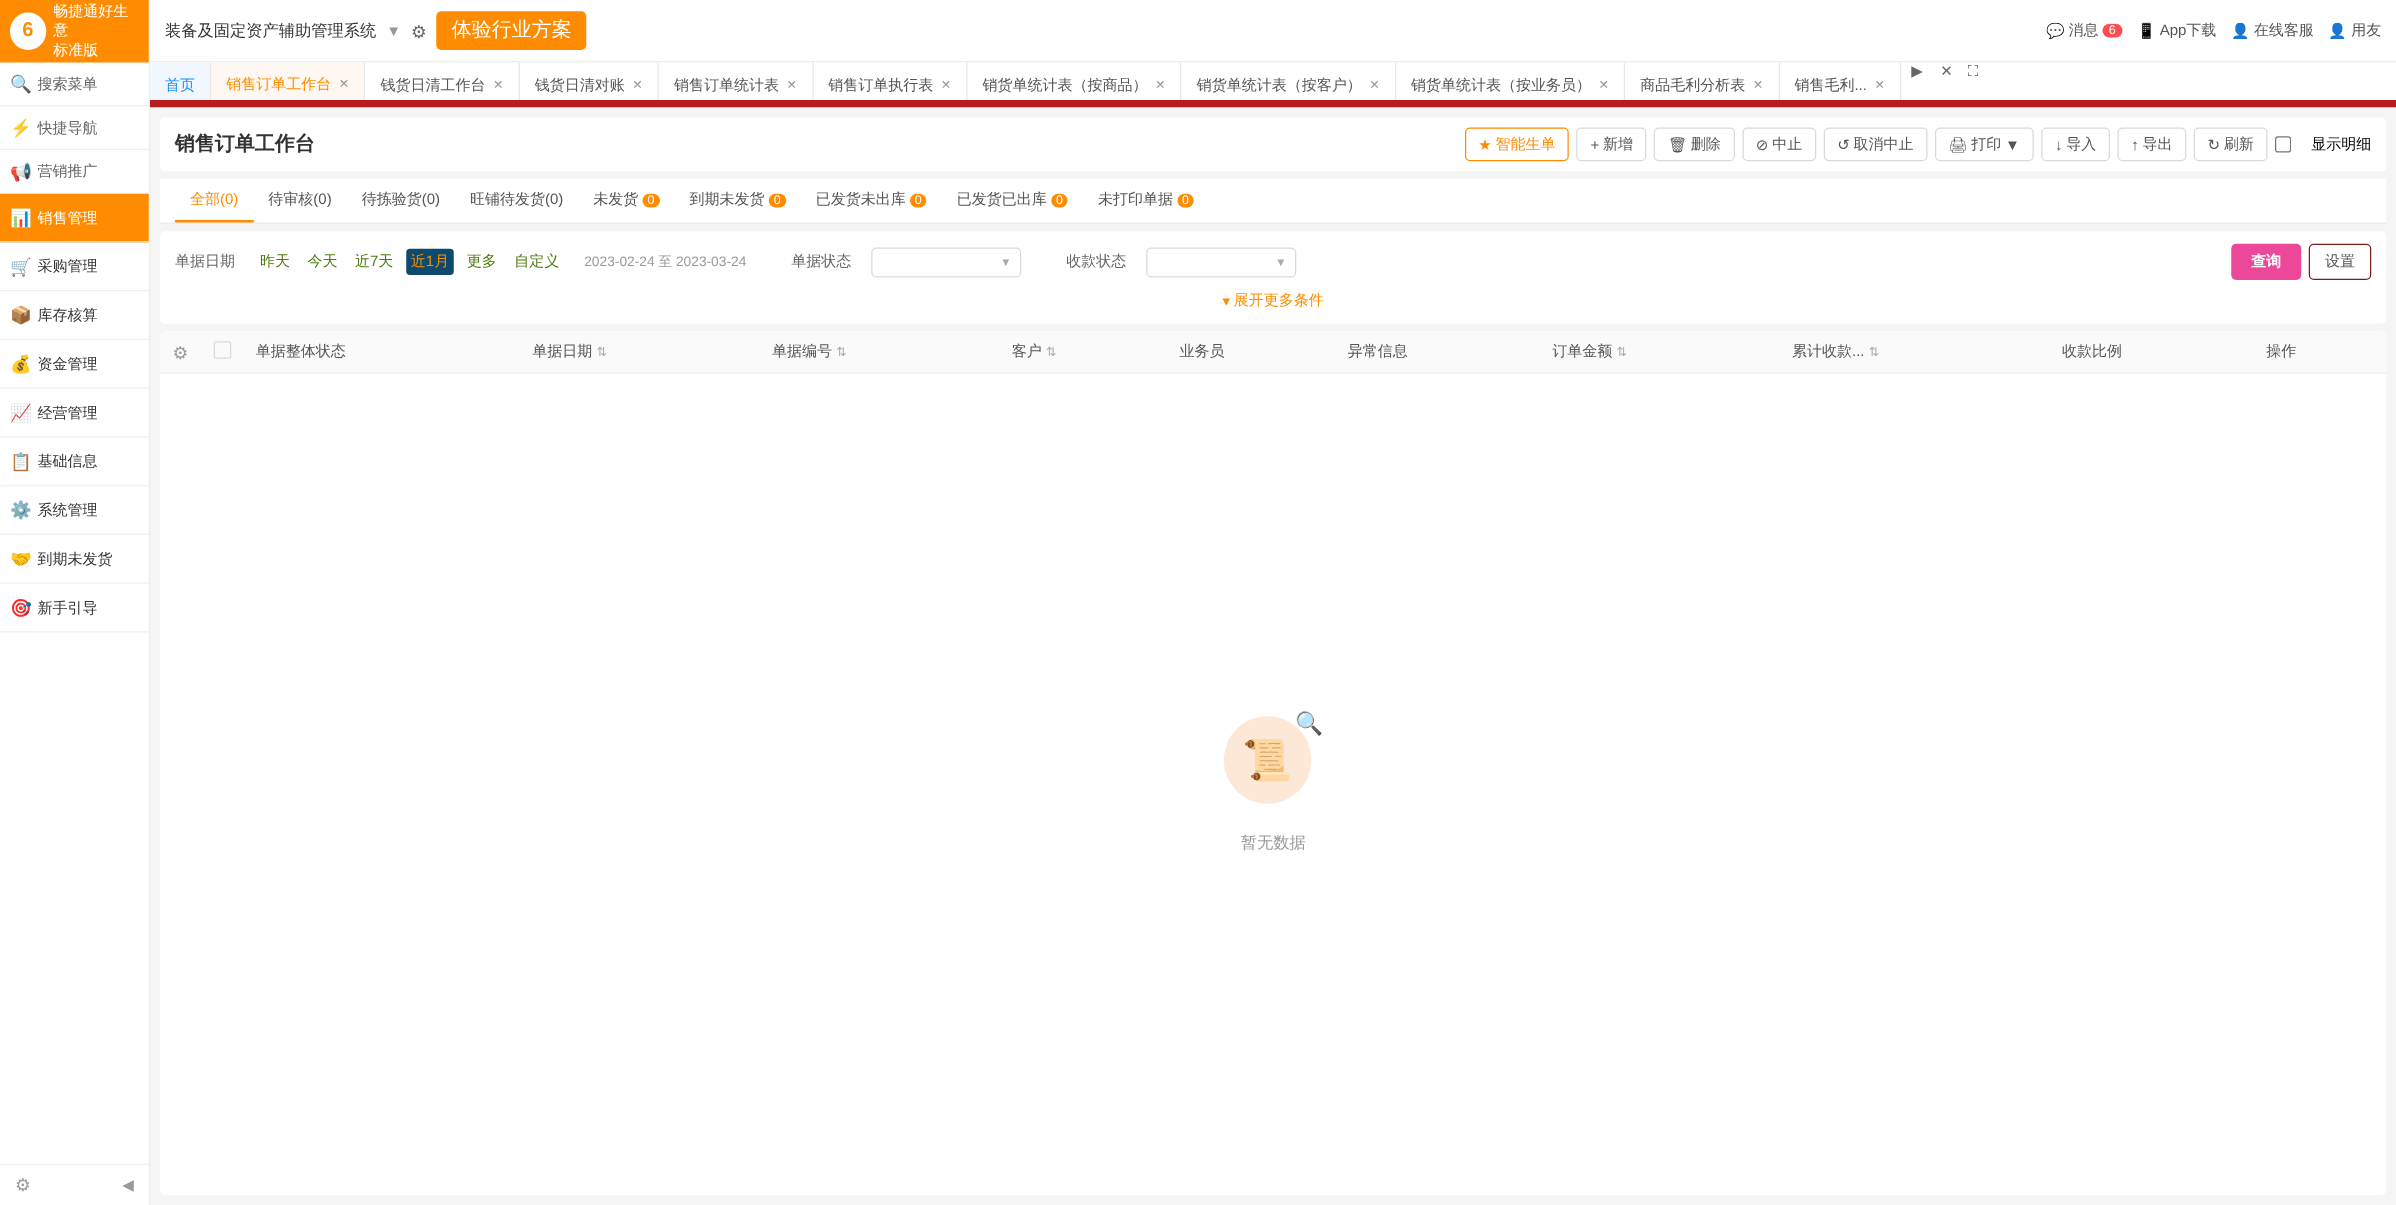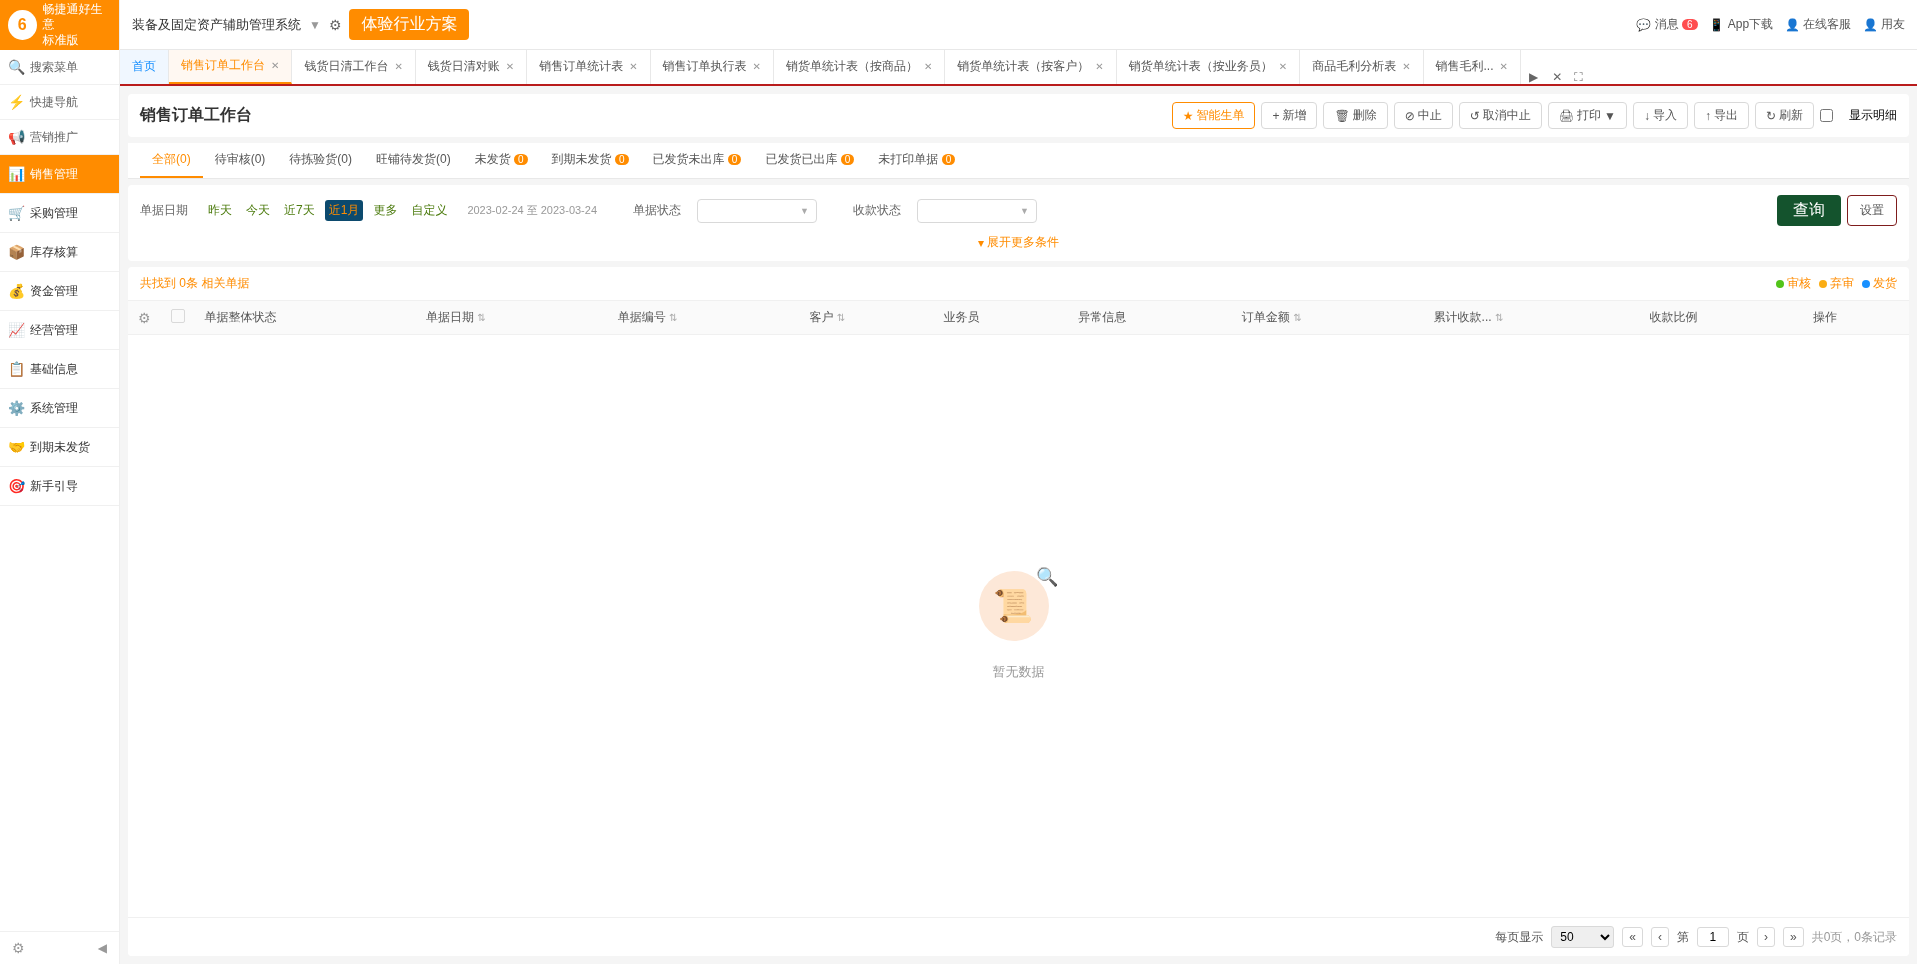--- a/index.html
+++ b/index.html
@@ -21,21 +21,21 @@
     .main { flex: 1; display: flex; flex-direction: column; overflow: hidden; }
 
     
     .topbar { height: 50px; background: #fff; display: flex; align-items: center; padding: 0 12px; border-bottom: 1px solid #e8e8e8; gap: 8px; }
     .topbar-btn { background: #ff8c00; color: #fff; border: none; border-radius: 4px; padding: 5px 12px; cursor: pointer; font-size: 16px; }
     .topbar-actions { display: flex; align-items: center; gap: 12px; color: #555; }
     .topbar-action-item { display: flex; align-items: center; gap: 3px; cursor: pointer; font-size: 12px; color: #555; }
     .badge { background: #ff4d4f; color: #fff; border-radius: 8px; font-size: 10px; padding: 0 4px; min-width: 16px; text-align: center; }
 
     
-    .tabbar { display: flex; align-items: flex-end; background: #fff; border-bottom: 2px solid #b91c1c; overflow: hidden; height: 36px; }
+    .tabbar { display: flex; align-items: flex-start; background: #fff; border-bottom: 6px solid #b91c1c; overflow: hidden; height: 36px; }
     .tab { display: flex; align-items: center; gap: 4px; padding: 0 12px; height: 36px; cursor: pointer; border-right: 1px solid #e8e8e8; font-size: 12px; color: #555; white-space: nowrap; flex-shrink: 0; }
     .tab.active { color: #ff8c00; border-bottom: 2px solid #ff8c00; background: #fff8f2; }
     .tab-home { background: #f0f7ff; color: #1890ff; }
     .tab-close { font-size: 10px; color: #999; margin-left: 2px; }
     .tab-more { padding: 0 8px; cursor: pointer; color: #666; }
     .tab-pin { padding: 0 6px; cursor: pointer; color: #666; }
     .tab-expand { padding: 0 6px; cursor: pointer; color: #666; }
 
     
     .content { flex: 1; display: flex; flex-direction: column; overflow: hidden; background: #f5f5f5; padding: 8px; }
@@ -57,21 +57,21 @@
     .filter-row { display: flex; align-items: center; gap: 16px; }
     .filter-label { color: #666; font-size: 12px; flex-shrink: 0; }
     .filter-date-options { display: flex; align-items: center; gap: 6px; }
     .date-opt { color: #4d7c0f; cursor: pointer; font-size: 12px; padding: 2px 4px; }
     .date-opt.active { color: #ff8c00; background: #0c4a6e; border-radius: 3px; }
     .filter-select { border: 1px solid #d9d9d9; border-radius: 4px; padding: 4px 24px 4px 8px; color: #555; background: #fff; appearance: none; cursor: pointer; font-size: 12px; min-width: 120px; }
     .filter-select-wrap { position: relative; display: inline-block; }
     .filter-select-wrap::after { content: '▼'; position: absolute; right: 8px; top: 50%; transform: translateY(-50%); color: #aaa; font-size: 9px; pointer-events: none; }
     .expand-more { color: #ff8c00; cursor: pointer; font-size: 12px; display: flex; align-items: center; gap: 3px; }
     .filter-right { margin-left: auto; display: flex; gap: 6px; }
-    .btn-query { background: #14532d; color: #fff; border: none; border-radius: 4px; padding: 5px 16px; cursor: pointer; font-size: 16px; }
+    .btn-query { background: #ec4899; color: #fff; border: none; border-radius: 4px; padding: 5px 16px; cursor: pointer; font-size: 12px; font-weight: bold; }
     .btn-setting { background: #fff; border: 1px solid #7f1d1d; color: #555; border-radius: 4px; padding: 5px 12px; cursor: pointer; font-size: 12px; }
 
     
     .table-area { flex: 1; background: #fff; border-radius: 4px; overflow: hidden; display: flex; flex-direction: column; }
     .table-toolbar { display: flex; align-items: center; padding: 8px 12px; border-bottom: 1px solid #f0f0f0; justify-content: space-between; }
     .table-count { color: #666; font-size: 12px; }
     .table-count span { color: #ff8c00; }
     .table-ops { display: flex; gap: 8px; }
     .table-op-btn { display: flex; align-items: center; gap: 3px; cursor: pointer; font-size: 12px; color: #ff8c00; }
     .table-op-btn .dot { width: 8px; height: 8px; border-radius: 50%; display: inline-block; }
@@ -377,41 +377,20 @@
       </div>
       <div style="margin-top:8px;display:flex;justify-content:center;">
         <span class="expand-more">
           <span>▾</span>
           <span>展开更多条件</span>
         </span>
       </div>
     </div>
 
     <div class="table-area">
-      <div class="table-toolbar">
-        <div class="table-count">
-          <span>共找到</span>
-          <span style="color:#ff8c00;">0条</span>
-          <span>相关单据</span>
-        </div>
-        <div class="table-ops">
-          <div class="table-op-btn">
-            <span class="dot" style="background:#52c41a;"></span>
-            <span>审核</span>
-          </div>
-          <div class="table-op-btn">
-            <span class="dot" style="background:#faad14;"></span>
-            <span>弃审</span>
-          </div>
-          <div class="table-op-btn">
-            <span class="dot" style="background:#1890ff;"></span>
-            <span>发货</span>
-          </div>
-        </div>
-      </div>
 
       <div class="scroll-area">
         <table class="data-table">
           <thead>
             <tr>
               <th style="width:30px;">
                 <span class="gear-icon">⚙</span>
               </th>
               <th style="width:30px;">
                 <span class="cb"></span>
@@ -459,32 +438,16 @@
               <div style="width:70px;height:70px;background:#fde8d8;border-radius:50%;display:flex;align-items:center;justify-content:center;font-size:32px;">
                 📜
               </div>
               <div style="position:absolute;top:-5px;right:-10px;font-size:18px;">🔍</div>
             </div>
           </div>
           <div class="empty-text">暂无数据</div>
         </div>
       </div>
 
-      <div class="pagination">
-        <span>每页显示</span>
-        <select class="page-size-select">
-          <option value="50">50</option>
-          <option value="20">20</option>
-          <option value="100">100</option>
-        </select>
-        <button class="page-btn">«</button>
-        <button class="page-btn">‹</button>
-        <span>第</span>
-        <input class="page-input" type="text" value="1" style="">
-        <span>页</span>
-        <button class="page-btn">›</button>
-        <button class="page-btn">»</button>
-        <span class="page-total">共0页，0条记录</span>
-      </div>
     </div>
 
   </div>
 </div>
 
 </body></html>

